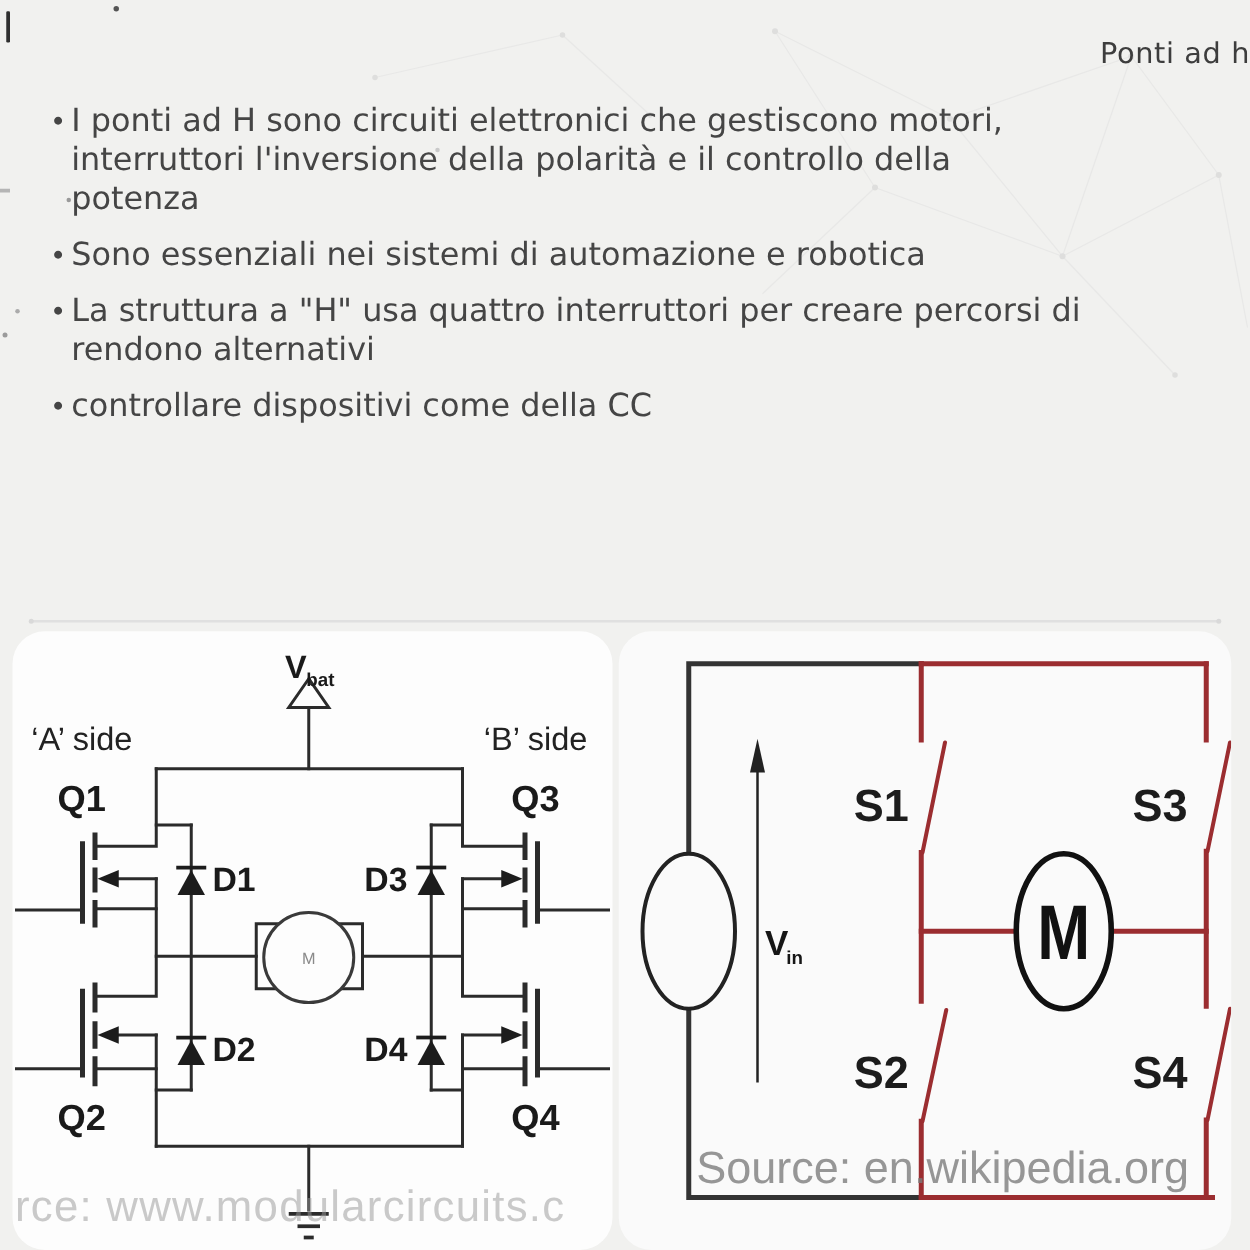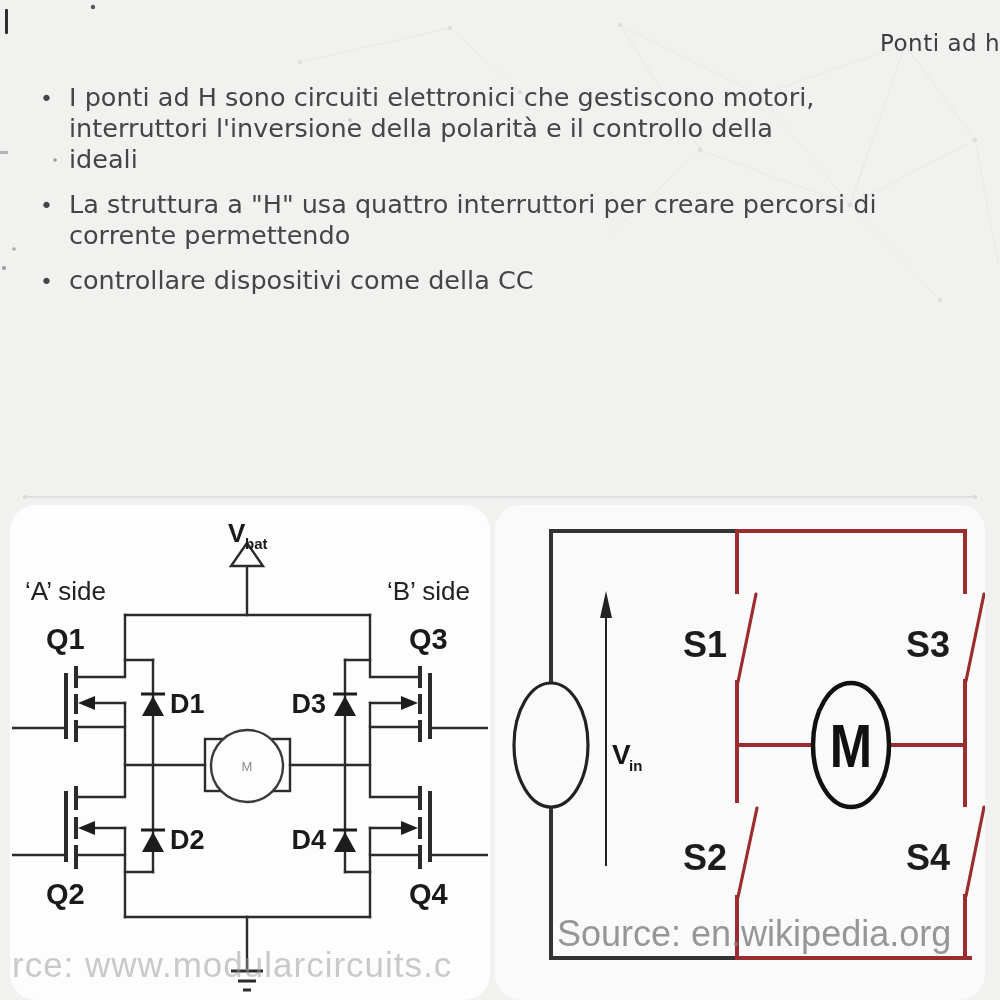--- a/index.html
+++ b/index.html
@@ -5,21 +5,21 @@
   html,body{margin:0;padding:0;}
   body{width:1000px;height:1000px;position:relative;overflow:hidden;
        background:#f1f1ef;font-family:"DejaVu Sans","Liberation Sans",sans-serif;}
   #bg-mesh{position:absolute;left:0;top:0;z-index:0;}
   .title{position:absolute;top:30px;left:0;width:1000px;text-align:right;
          font-size:23px;color:#3d3d3d;letter-spacing:.5px;z-index:2;}
   .bullets{position:absolute;top:82px;left:40px;z-index:2;}
   .bullet{position:relative;padding-left:17px;margin-bottom:14px;
           color:#454545;font-size:25.5px;line-height:31px;}
   .bullet::before{content:"•";position:absolute;left:0;top:1px;font-size:22px;color:#454545;}
-  .line{white-space:nowrap;margin-left:12px;}
+  .line{white-space:nowrap;}
   .sep{position:absolute;top:496px;left:25px;width:950px;height:2px;
        background:#e0e0e0;border-radius:2px;z-index:1;}
   .sep::before,.sep::after{content:"";position:absolute;top:-1px;width:4px;height:4px;
        border-radius:50%;background:#d9d9d9;}
   .sep::before{left:-2px;} .sep::after{right:-2px;}
   .panel{position:absolute;border-radius:26px;overflow:hidden;z-index:1;}
   #left-panel{left:10px;top:505px;width:480px;height:495px;background:#fdfdfd;}
   #right-panel{left:495px;top:505px;width:490px;height:495px;background:#fafafa;}
   svg{display:block;}
   text{font-family:"Liberation Sans","DejaVu Sans",sans-serif;}
@@ -60,25 +60,28 @@
     <circle cx="350" cy="120" r="1.8" fill="#c9c9c9"></circle>
   </g>
 </svg>
 
 <div class="title">Ponti ad h</div>
 
 <div class="bullets">
   <div class="bullet">
     <div class="line">I ponti ad H sono circuiti elettronici che gestiscono motori,</div>
     <div class="line">interruttori l'inversione della polarità e il controllo della</div>
-    <div class="line">ideali</div>
+    <div class="line">potenza</div>
+  </div>
+  <div class="bullet">
+    <div class="line">Sono essenziali nei sistemi di automazione e robotica</div>
   </div>
   <div class="bullet">
     <div class="line">La struttura a "H" usa quattro interruttori per creare percorsi di</div>
-    <div class="line">corrente permettendo</div>
+    <div class="line">rendono alternativi</div>
   </div>
   <div class="bullet">
     <div class="line">controllare dispositivi come della CC</div>
   </div>
 </div>
 
 <div class="sep"></div>
 
 <div id="left-panel" class="panel">
 <svg width="480" height="495" viewBox="10 505 480 495">

